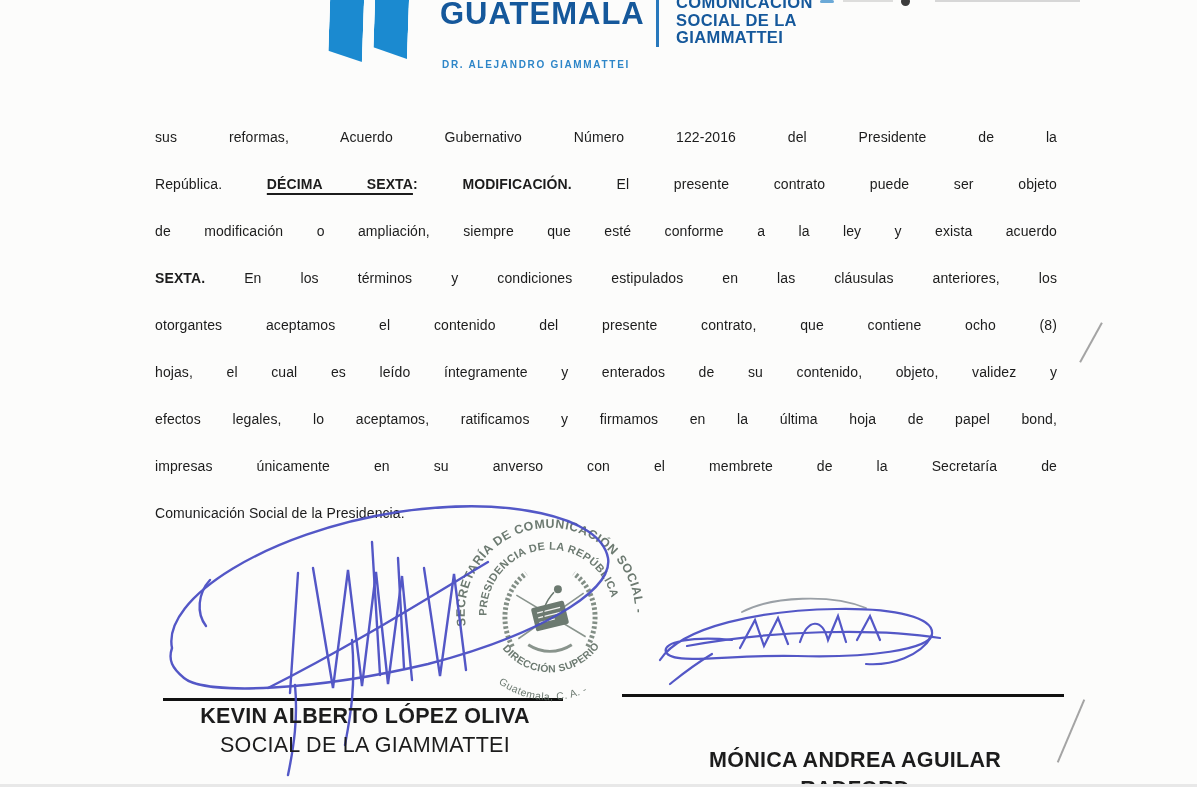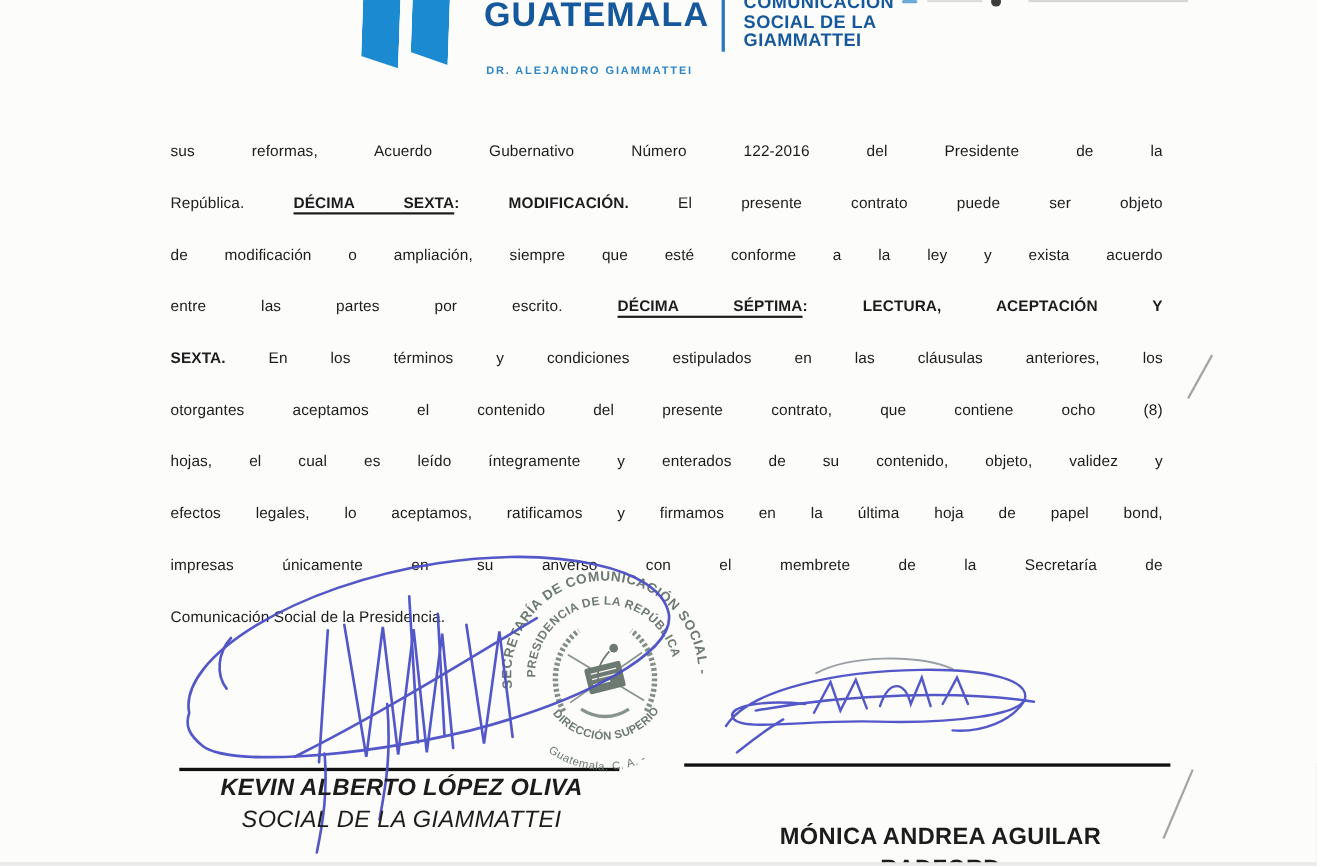--- a/index.html
+++ b/index.html
@@ -36,21 +36,21 @@
   .doc-line{height:47px; line-height:47px; font-size:14px; letter-spacing:0.1px;}
   .doc-line.jst{text-align:justify; text-align-last:justify;}
   .seg.b{font-weight:bold;}
   .seg.u{text-decoration:underline; text-underline-offset:4px; text-decoration-thickness:2.2px;}
   
   .sig-line{position:absolute; height:2.6px; background:#111;}
   .sig-line-left{left:163px; top:698px; width:400px;}
   .sig-line-right{left:622px; top:694px; width:442px;}
   .sig-block{position:absolute; top:702px; text-align:center; font-size:21.5px; line-height:28.5px; letter-spacing:0.3px; white-space:nowrap;}
   .sig-block .nm{font-weight:bold;}
-  .sig-block-left{left:150px; width:430px;font-style:italic;}
+  .sig-block-left{left:150px; width:430px;}
   .sig-block-right{left:645px; width:420px;margin-top:44px;}
   .svg-abs{position:absolute;}
   .seal-svg{left:451px; top:514px; color:var(--seal,#5d6c62);}
   .seal-svg text{font-family:"Liberation Sans", sans-serif;}
   .sig-ink{color:var(--ink,#4a4fc4);}
   .slash{position:absolute; width:2px; background:#949494; opacity:.85;}
   .slash1{left:1090px; top:320px; height:45px; transform:rotate(29deg);}
   .slash2{left:1070px; top:697px; height:68px; transform:rotate(23deg);}
 </style>
 </head>
@@ -72,21 +72,20 @@
     <div class="artifact a1"></div>
     <div class="artifact a2"></div>
     <div class="artifact a3"></div>
     <div class="artifact a4"></div>
   </div>
 
   <div class="doc-body">
       <div class="doc-line jst"><span class="seg">sus reformas, Acuerdo Gubernativo Número 122-2016 del Presidente de la</span></div>
       <div class="doc-line jst"><span class="seg">República. </span><span class="seg b u">DÉCIMA SEXTA</span><span class="seg b">: </span><span class="seg b">MODIFICACIÓN.</span><span class="seg"> El presente contrato puede ser objeto</span></div>
       <div class="doc-line jst"><span class="seg">de modificación o ampliación, siempre que esté conforme a la ley y exista acuerdo</span></div>
-      <div class="doc-line jst"><span class="seg">entre las partes por escrito. </span><span class="seg b u">DÉCIMA SÉPTIMA</span><span class="seg b">: </span><span class="seg b">LECTURA, ACEPTACIÓN Y</span></div>
       <div class="doc-line jst"><span class="seg b">SEXTA.</span><span class="seg"> En los términos y condiciones estipulados en las cláusulas anteriores, los</span></div>
       <div class="doc-line jst"><span class="seg">otorgantes aceptamos el contenido del presente contrato, que contiene ocho (8)</span></div>
       <div class="doc-line jst"><span class="seg">hojas, el cual es leído íntegramente y enterados de su contenido, objeto, validez y</span></div>
       <div class="doc-line jst"><span class="seg">efectos legales, lo aceptamos, ratificamos y firmamos en la última hoja de papel bond,</span></div>
       <div class="doc-line jst"><span class="seg">impresas únicamente en su anverso con el membrete de la Secretaría de</span></div>
       <div class="doc-line"><span class="seg">Comunicación Social de la Presidencia.</span></div>
     </div>
 
   <div class="sig-line sig-line-left"></div>
   <div class="sig-line sig-line-right"></div>

